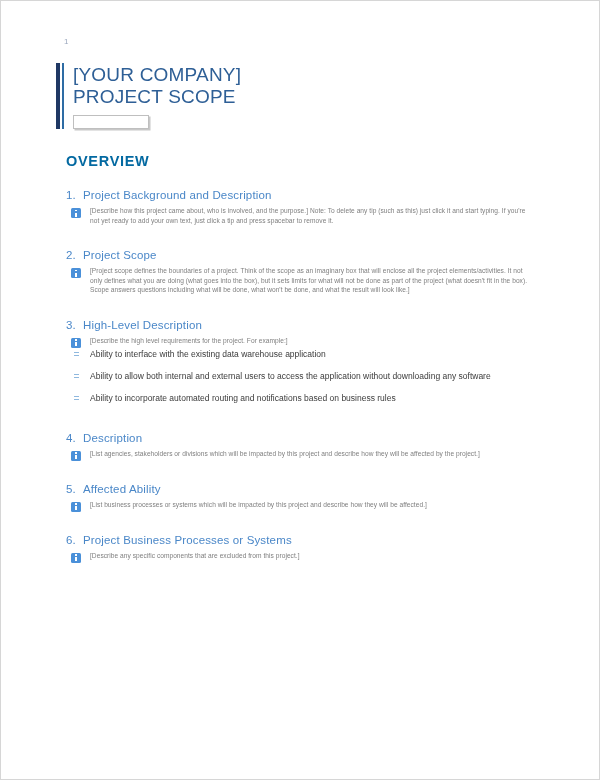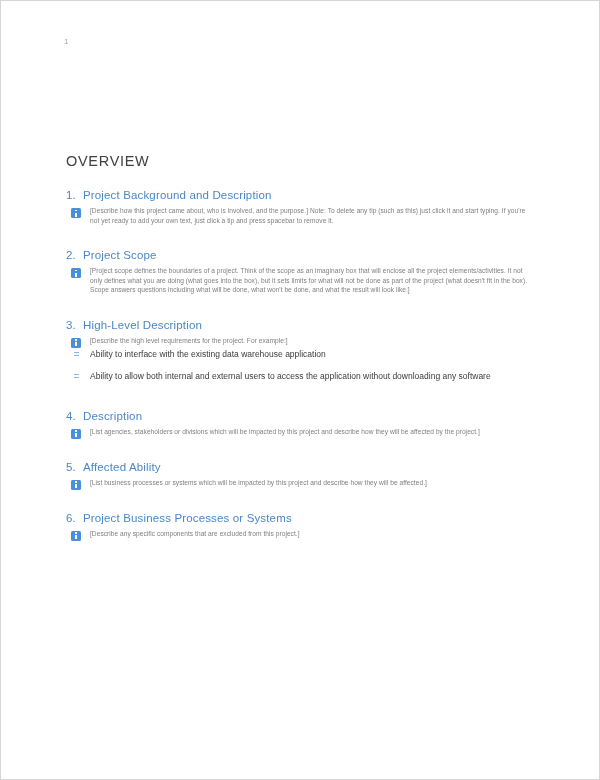--- a/index.html
+++ b/index.html
@@ -80,24 +80,24 @@
   
   .content {
     position: absolute;
     left: 65px;
     top: 152px;
     width: 472px;
   }
 
   .overview-heading {
     font-size: 14.5px;
-    color: #404040;
+    color: #0369a1;
     letter-spacing: 0.7px;
     margin: 0 0 20px 0;
-    font-weight: normal;
+    font-weight: bold;
   }
 
   .section {
     margin-bottom: 0;
   }
 
   .section-heading {
     display: flex;
     font-size: 11.5px;
     color: #4a87c8;
@@ -194,20 +194,32 @@
   .sec-gap-md { height: 22px; }
   .sec-gap-sm { height: 18px; }
 </style>
 </head>
 <body>
 
 <div class="page">
 
   <div class="page-number">1</div>
 
+  <div class="title-block">
+    <div class="title-bars">
+      <div class="bar-thick"></div>
+      <div class="bar-gap"></div>
+      <div class="bar-thin"></div>
+    </div>
+    <div class="title-texts">
+      <div class="title-line">[YOUR COMPANY]</div>
+      <div class="title-line">PROJECT SCOPE</div>
+      <div class="title-field"></div>
+    </div>
+  </div>
 
   <div class="content">
 
     <div class="overview-heading">OVERVIEW</div>
 
     <div class="section">
       <div class="section-heading">
         <span class="section-num">1.</span>
         <span class="section-title">Project Background and Description</span>
       </div>
@@ -249,20 +261,27 @@
             </span>
           <span class="bullet-label">Ability to interface with the existing data warehouse application</span>
         </li>
         <li class="bullet-item">
           <span class="bullet-mark">
               <i></i>
               <i></i>
             </span>
           <span class="bullet-label">Ability to allow both internal and external users to access the application without downloading any software</span>
         </li>
+        <li class="bullet-item">
+          <span class="bullet-mark">
+              <i></i>
+              <i></i>
+            </span>
+          <span class="bullet-label">Ability to incorporate automated routing and notifications based on business rules</span>
+        </li>
       </ul>
     </div>
 
     <div class="sec-gap-sm"></div>
 
     <div class="section">
       <div class="section-heading">
         <span class="section-num">4.</span>
         <span class="section-title">Description</span>
       </div>

